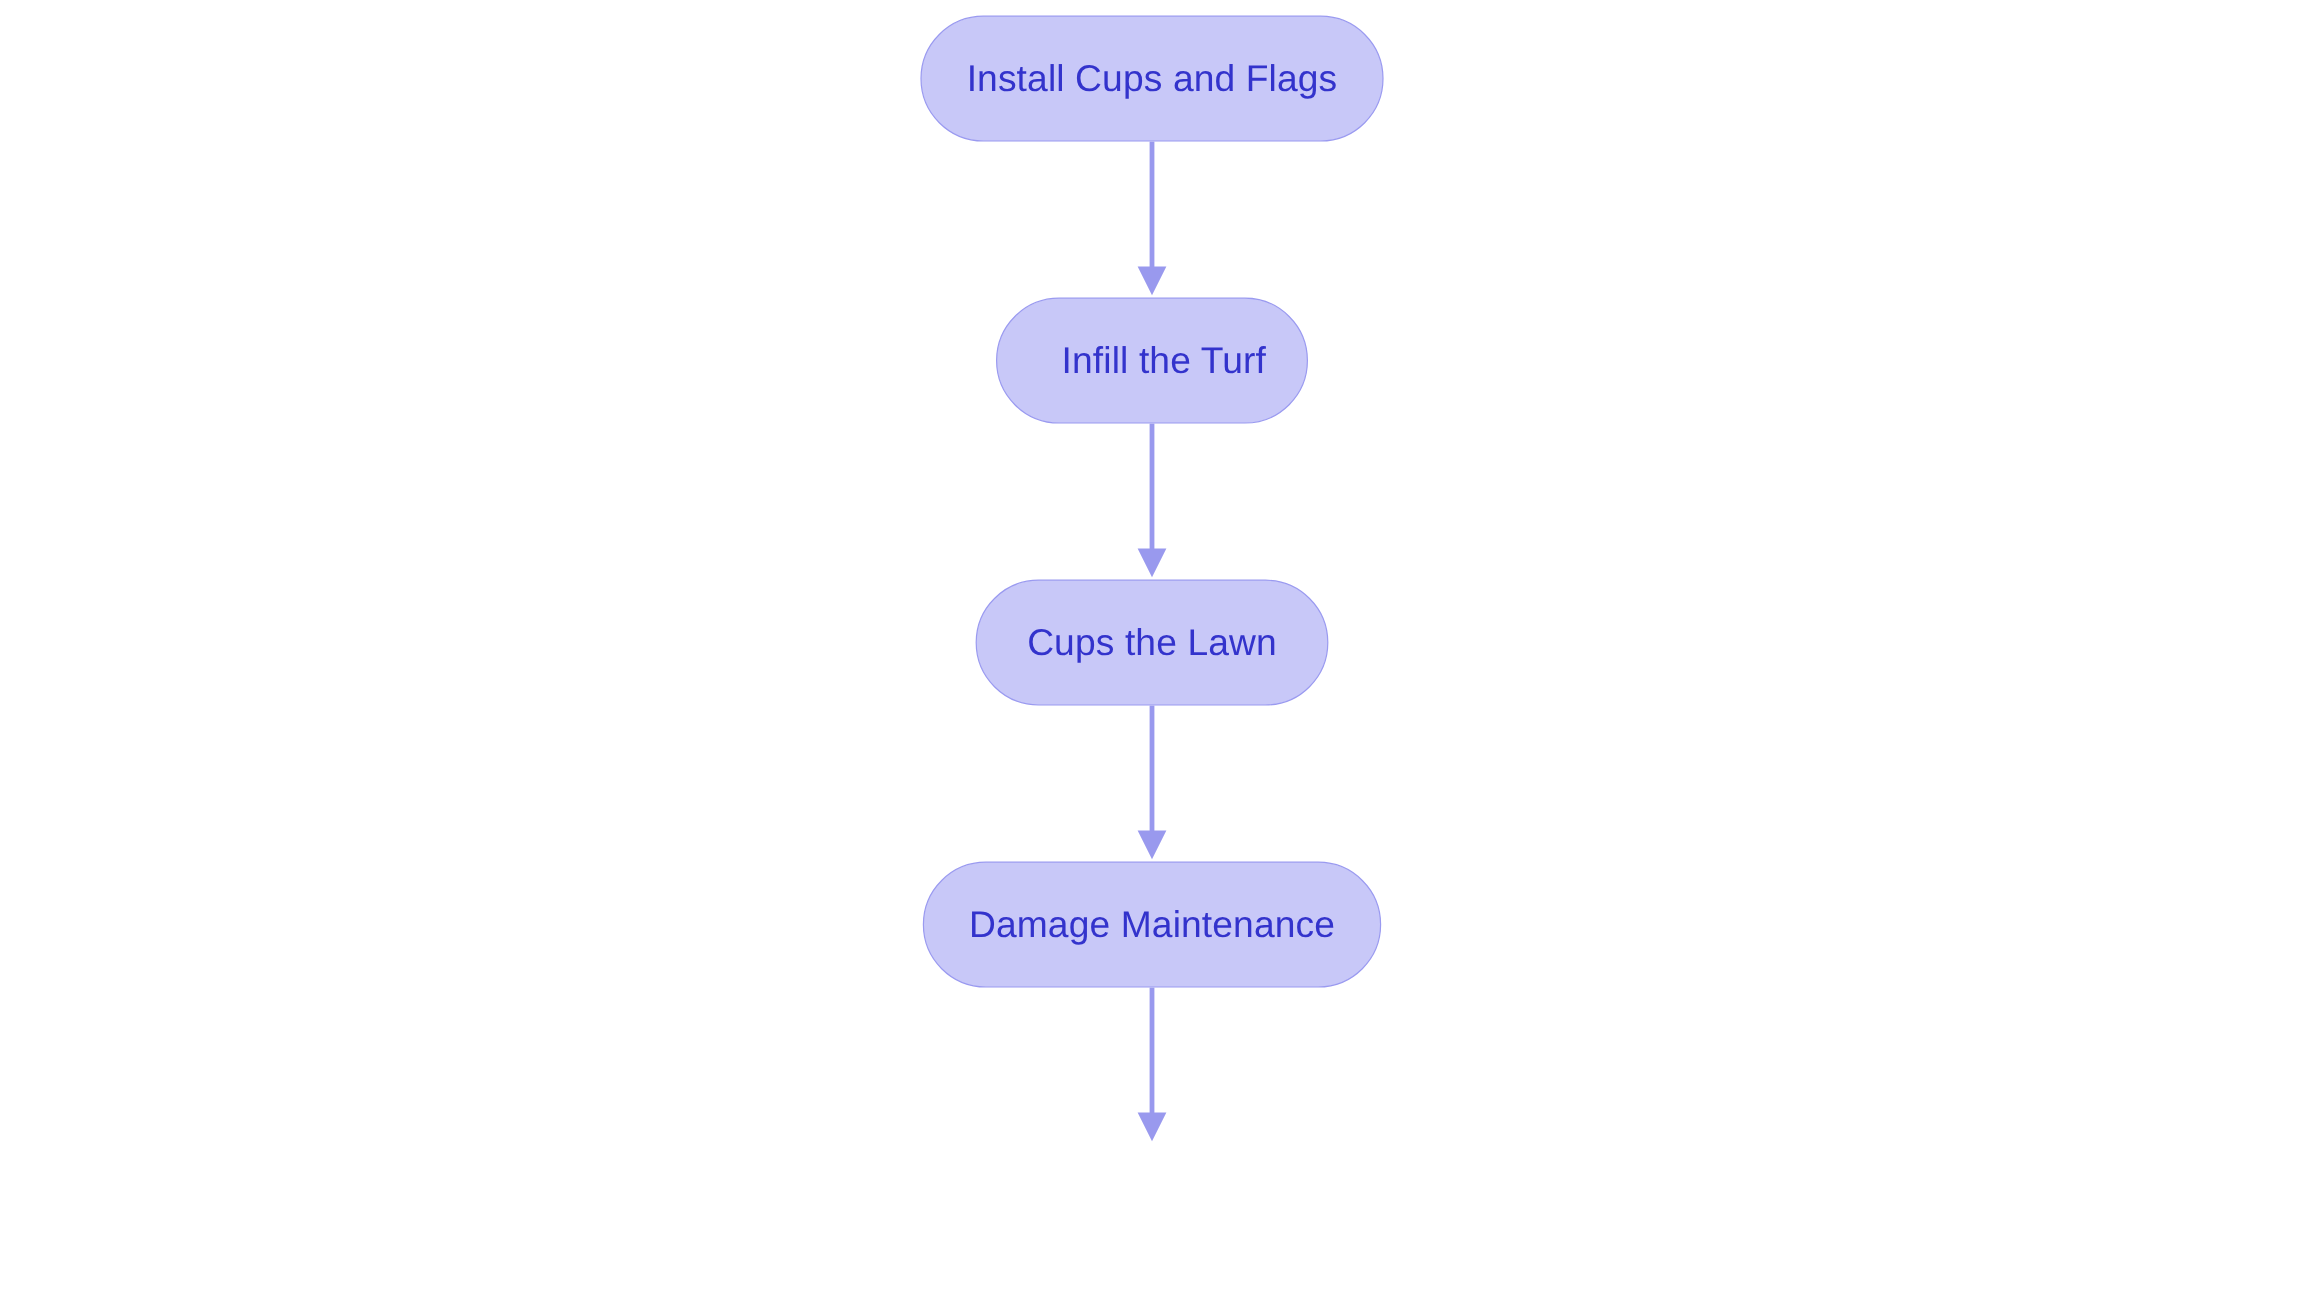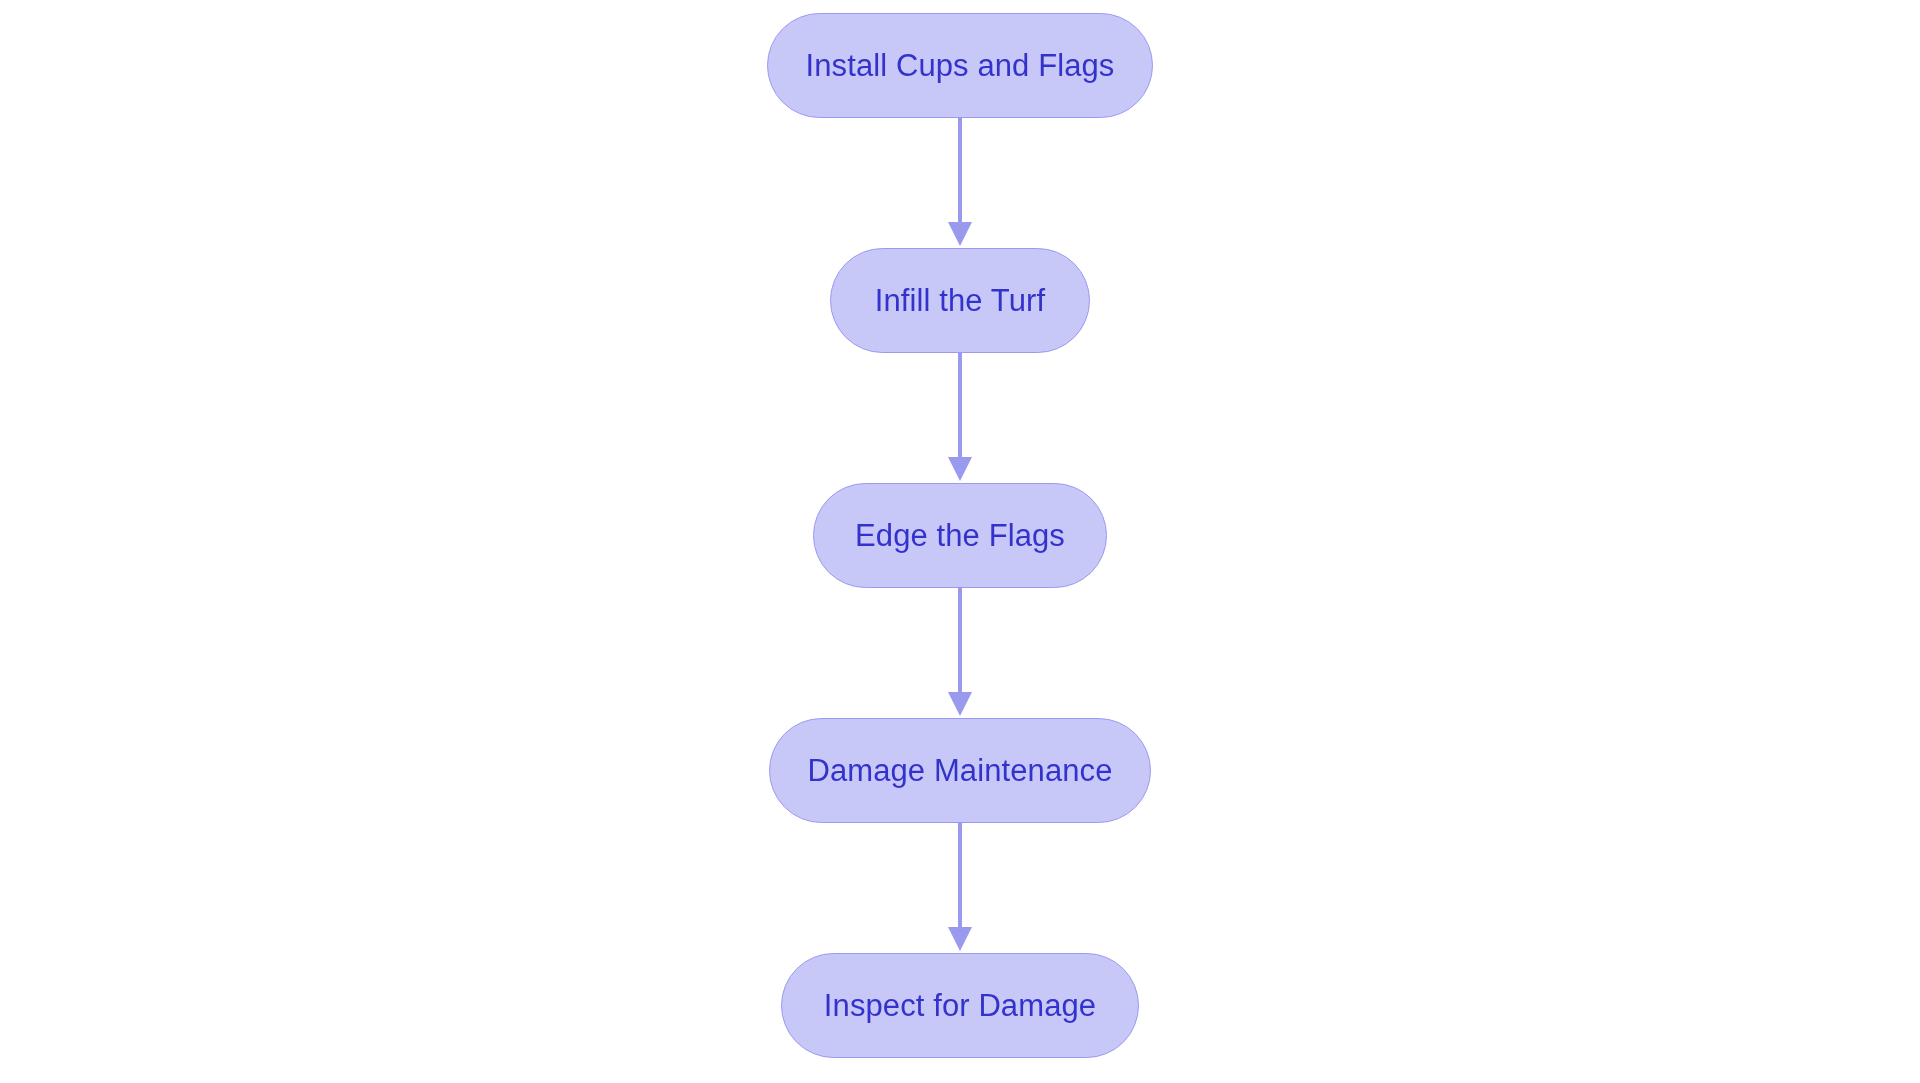--- a/index.html
+++ b/index.html
@@ -50,21 +50,21 @@
     font-size: 31px;
     font-weight: 400;
     letter-spacing: 0.1px;
     line-height: 1;
     white-space: nowrap;
     padding: 0 34px;
   }
 
   
   .node-w-1 { width: 386px; }
-  .node-w-2 { width: 260px; }
+  .node-w-2 { width: 260px; justify-content: flex-end; }
   .node-w-3 { width: 294px; }
   .node-w-4 { width: 382px; }
   .node-w-5 { width: 358px; }
 
   
   .connector {
     position: relative;
     width: 30px;
     height: 130px;
     display: block;
@@ -103,39 +103,36 @@
     </div>
 
     <div class="connector">
       <svg viewBox="0 0 30 130" xmlns="http://www.w3.org/2000/svg" aria-hidden="true">
         <line x1="15" y1="0" x2="15" y2="106" stroke="#9999ee" stroke-width="4"></line>
         <polygon points="3,104 27,104 15,128" fill="#9999ee"></polygon>
       </svg>
     </div>
 
     <div class="node node-w-3">
-      <span class="node-label">Edge the Flags</span>
+      <span class="node-label">Cups the Lawn</span>
     </div>
 
     <div class="connector">
       <svg viewBox="0 0 30 130" xmlns="http://www.w3.org/2000/svg" aria-hidden="true">
         <line x1="15" y1="0" x2="15" y2="106" stroke="#9999ee" stroke-width="4"></line>
         <polygon points="3,104 27,104 15,128" fill="#9999ee"></polygon>
       </svg>
     </div>
 
     <div class="node node-w-4">
       <span class="node-label">Damage Maintenance</span>
     </div>
 
     <div class="connector">
       <svg viewBox="0 0 30 130" xmlns="http://www.w3.org/2000/svg" aria-hidden="true">
         <line x1="15" y1="0" x2="15" y2="106" stroke="#9999ee" stroke-width="4"></line>
         <polygon points="3,104 27,104 15,128" fill="#9999ee"></polygon>
       </svg>
     </div>
 
-    <div class="node node-w-5">
-      <span class="node-label">Inspect for Damage</span>
-    </div>
 
   </div>
 </div>
 
 </body></html>

